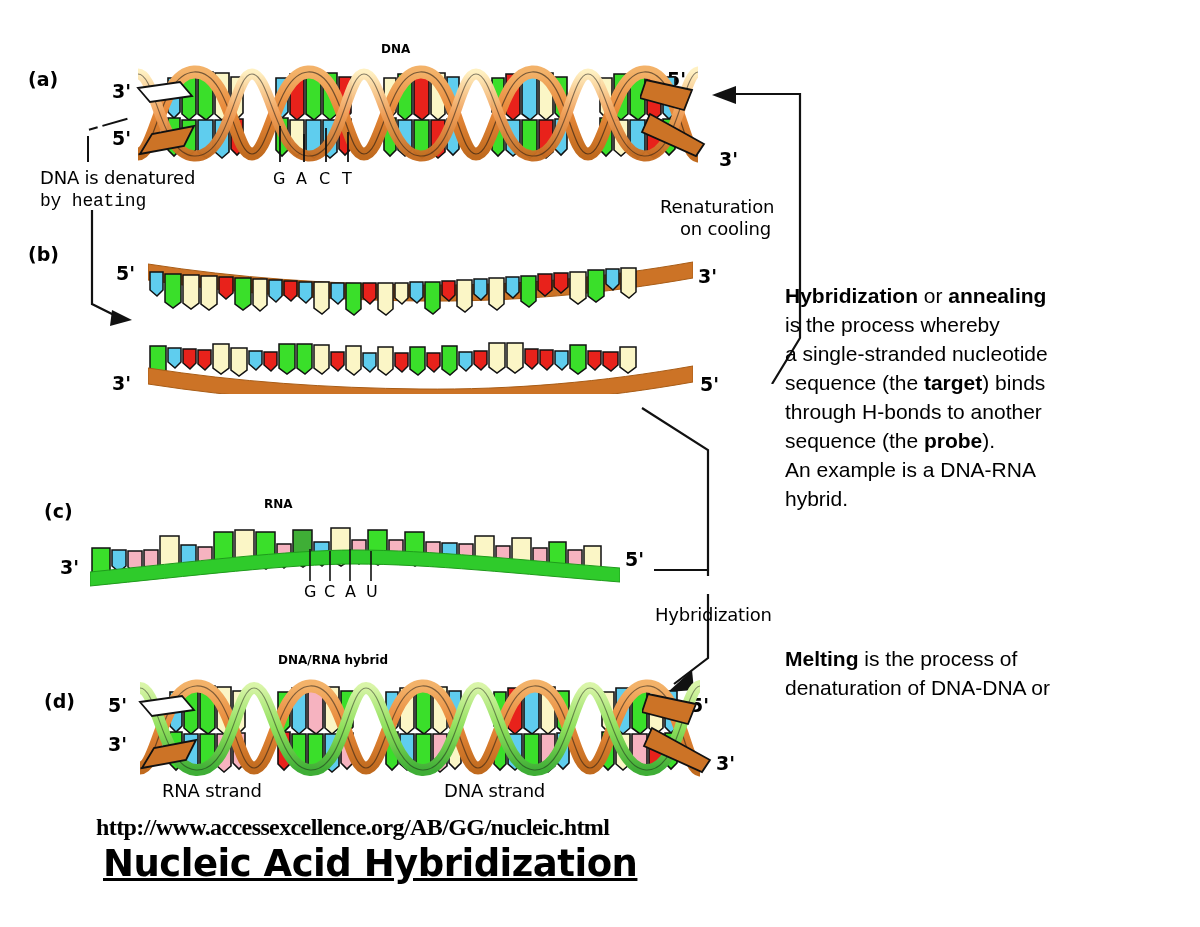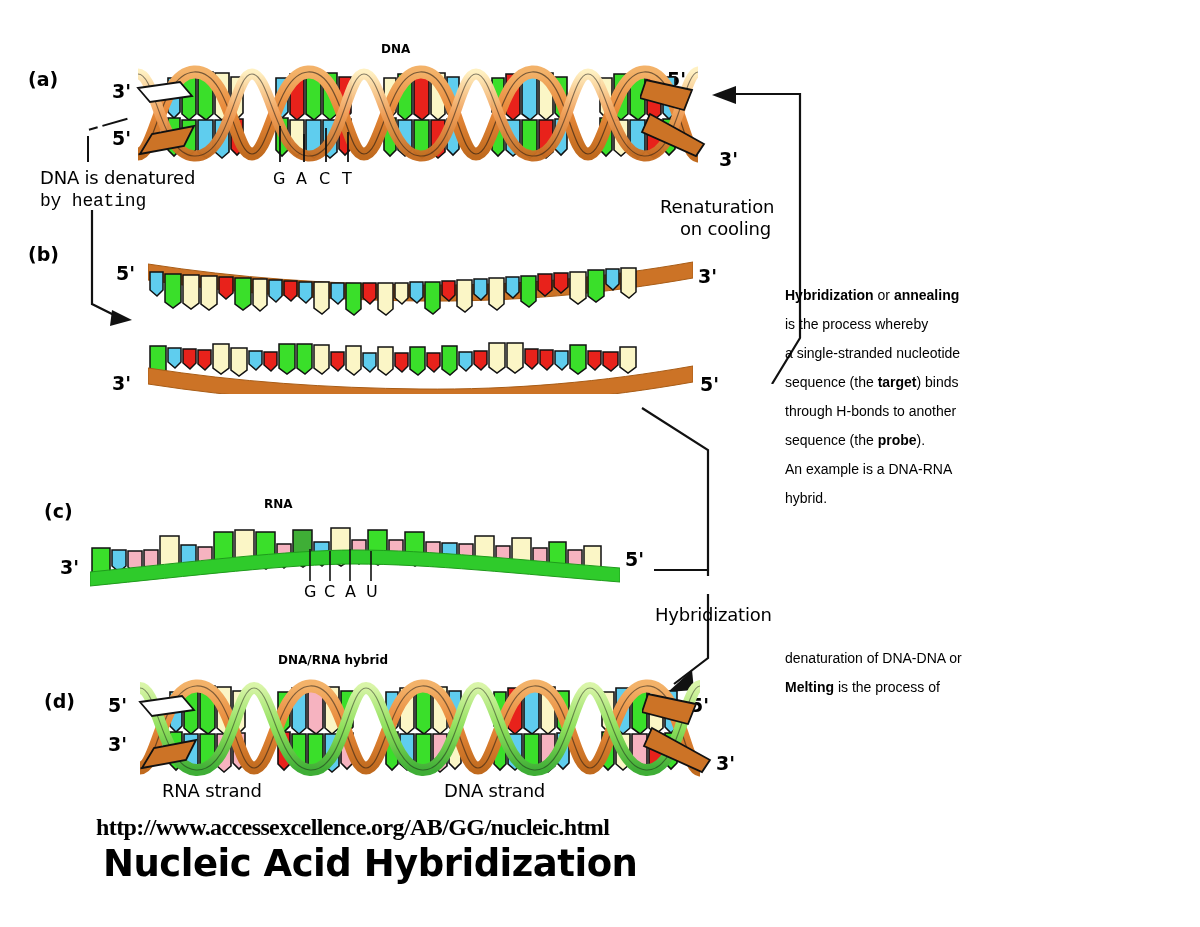--- a/index.html
+++ b/index.html
@@ -8,21 +8,21 @@
   .abs{position:absolute;}
   .panel-id{font-weight:bold;font-size:19px;}
   .prime{font-weight:bold;font-size:19px;}
   .cap{font-size:18px;line-height:22px;letter-spacing:-0.2px;}
   .title-small{font-weight:bold;font-size:12px;}
   .base-letter{font-size:16px;font-weight:normal;letter-spacing:1px;}
   .url{font-weight:bold;font-size:24px;letter-spacing:-0.6px;
        font-family:Liberation Serif, serif;}
   .bigtitle{font-weight:bold;font-size:37px;letter-spacing:-0.5px;
        font-family:"DejaVu Sans","Liberation Sans",sans-serif;}
-  .para{font-size:14px;line-height:29px;font-family:"Liberation Sans",sans-serif;}
+  .para{font-size:21px;line-height:29px;font-family:"Liberation Sans",sans-serif;}
   .para b{font-weight:bold;}
   svg{display:block;}
   .nolines{pointer-events:none;}
 </style>
 </head>
 <body>
 
 <div class="abs panel-id" style="left:28px;top:68px;">(a)</div>
 
 <div class="abs title-small" style="left:381px;top:42px;">DNA</div>
@@ -448,29 +448,29 @@
 
 <svg class="abs nolines" style="left:642px;top:672px;" width="95" height="110" viewBox="0 0 95 110">
   <path d="M6 22 L54 32 L46 52 L0 40 Z" fill="#CC7326" stroke="#111" stroke-width="1.8"></path>
   <path d="M10 56 L68 88 L60 100 L2 74 Z" fill="#CC7326" stroke="#111" stroke-width="1.8"></path>
 </svg>
 
 <div class="abs cap" style="left:162px;top:780px;">RNA strand</div>
 <div class="abs cap" style="left:444px;top:780px;">DNA strand</div>
 
 <div class="abs url" style="left:96px;top:814px;">http://www.accessexcellence.org/AB/GG/nucleic.html</div>
-<div class="abs bigtitle" style="left:103px;top:842px;">Nucleic Acid Hybridization</div>
+<div class="abs bigtitle" style="left:103px;top:842px;text-decoration:underline;">Nucleic Acid Hybridization</div>
 
 <div class="abs para" id="note-hyb" style="left:785px;top:281px;width:400px;">
     <div><b>Hybridization</b><span> or </span><b>annealing</b></div>
     <div><span>is the process whereby</span></div>
     <div><span>a  single-stranded nucleotide</span></div>
     <div><span>sequence (the </span><b>target</b><span>) binds</span></div>
     <div><span>through H-bonds to another</span></div>
     <div><span>sequence (the </span><b>probe</b><span>).</span></div>
     <div><span>An example is a DNA-RNA</span></div>
     <div><span>hybrid.</span></div>
   </div>
 
 <div class="abs para" id="note-melt" style="left:785px;top:644px;width:400px;">
+    <div><b>Melting</b><span> is the process of</span></div>
     <div><span>denaturation of DNA-DNA or</span></div>
-    <div><b>Melting</b><span> is the process of</span></div>
   </div>
 
 </body></html>

